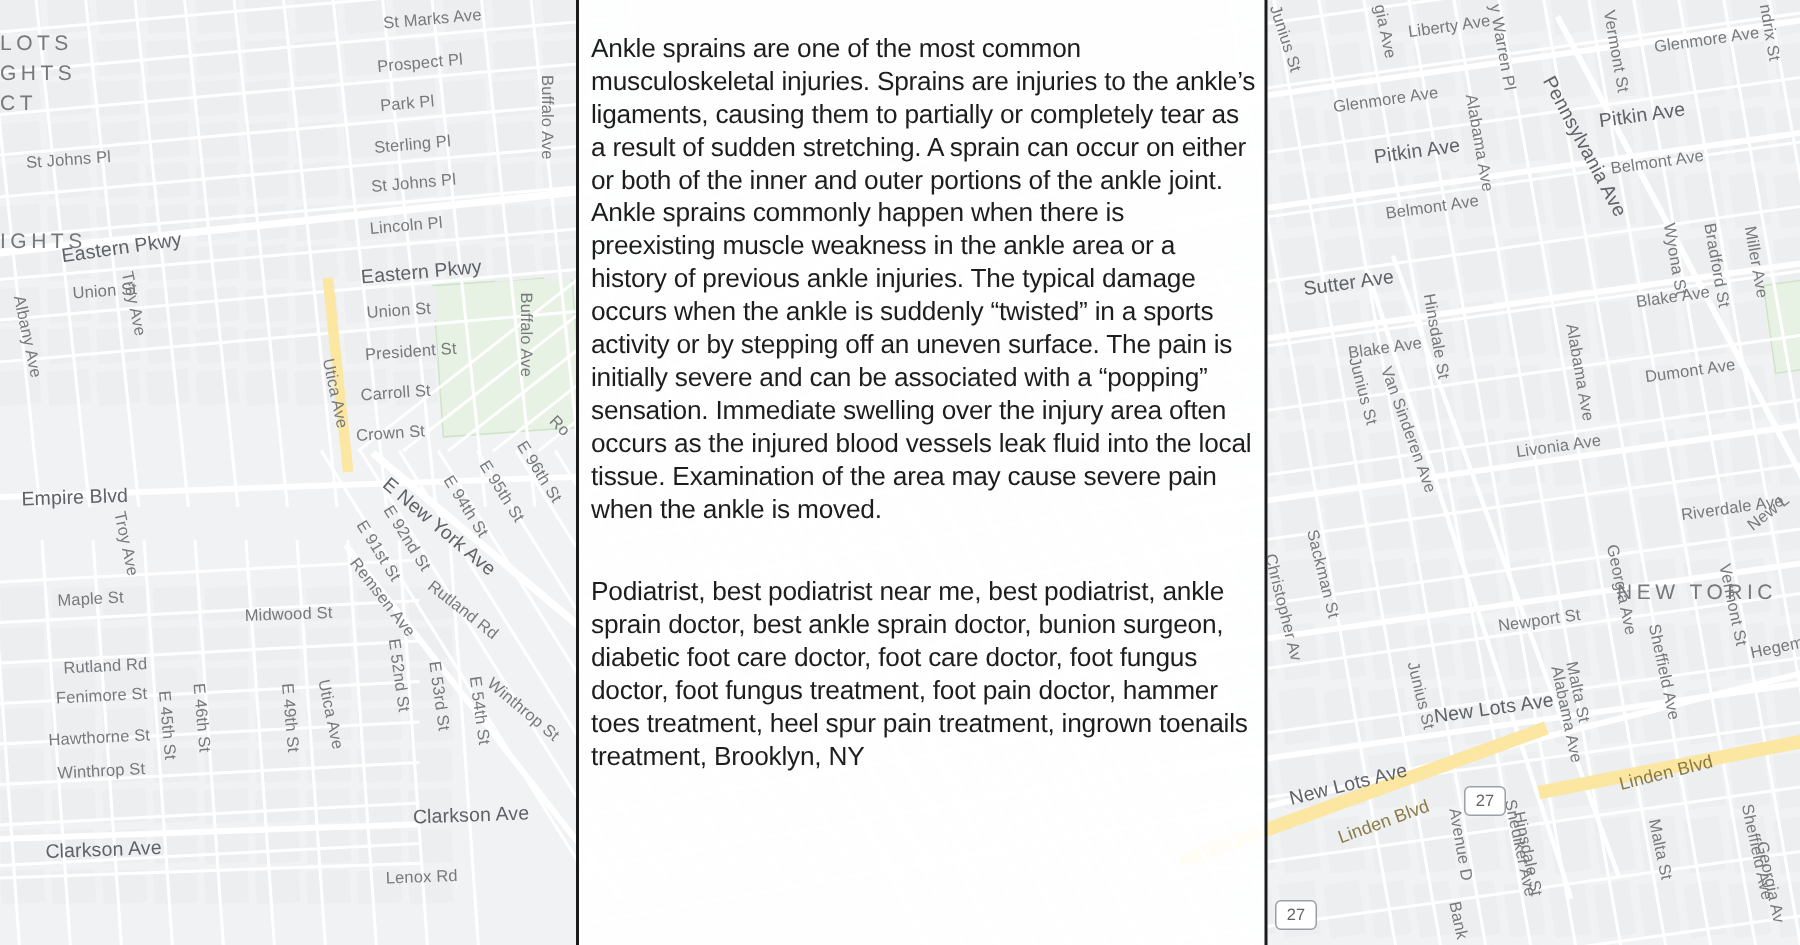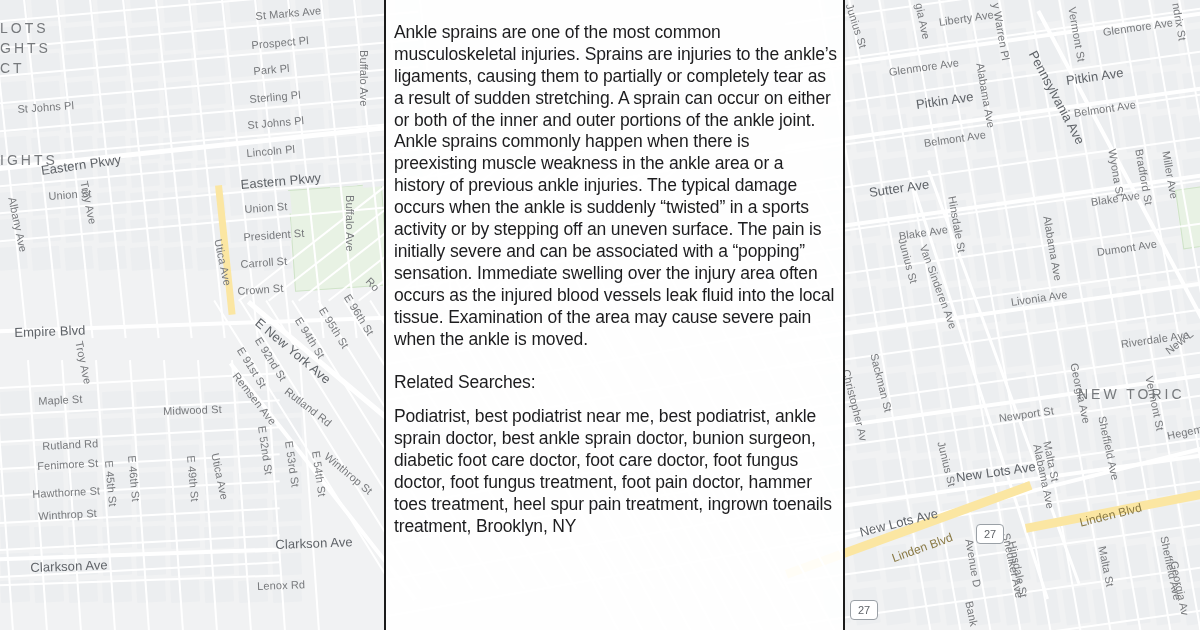--- a/index.html
+++ b/index.html
@@ -854,20 +854,19 @@
     </div>
   </div>
 
   <div class="divider" id="divider-left"></div>
   <div class="divider" id="divider-right"></div>
 
   <div id="article">
     <div class="gap"></div>
     <p>Ankle sprains are one of the most common musculoskeletal injuries. Sprains are injuries to the ankle’s ligaments, causing them to partially or completely tear as a result of sudden stretching. A sprain can occur on either or both of the inner and outer portions of the ankle joint. Ankle sprains commonly happen when there is preexisting muscle weakness in the ankle area or a history of previous ankle injuries. The typical damage occurs when the ankle is suddenly “twisted” in a sports activity or by stepping off an uneven surface. The pain is initially severe and can be associated with a “popping” sensation. Immediate swelling over the injury area often occurs as the injured blood vessels leak fluid into the local tissue. Examination of the area may cause severe pain when the ankle is moved.</p>
     <div class="gap"></div>
-    <p class="small-head">Related Searches:</p>
     <div class="gap-sm"></div>
     <p>Podiatrist, best podiatrist near me, best podiatrist, ankle sprain doctor, best ankle sprain doctor, bunion surgeon, diabetic foot care doctor, foot care doctor, foot fungus doctor, foot fungus treatment, foot pain doctor, hammer toes treatment, heel spur pain treatment, ingrown toenails treatment, Brooklyn, NY</p>
     <div class="gap"></div>
 
   </div>
 
 </div>
 
 </body></html>

